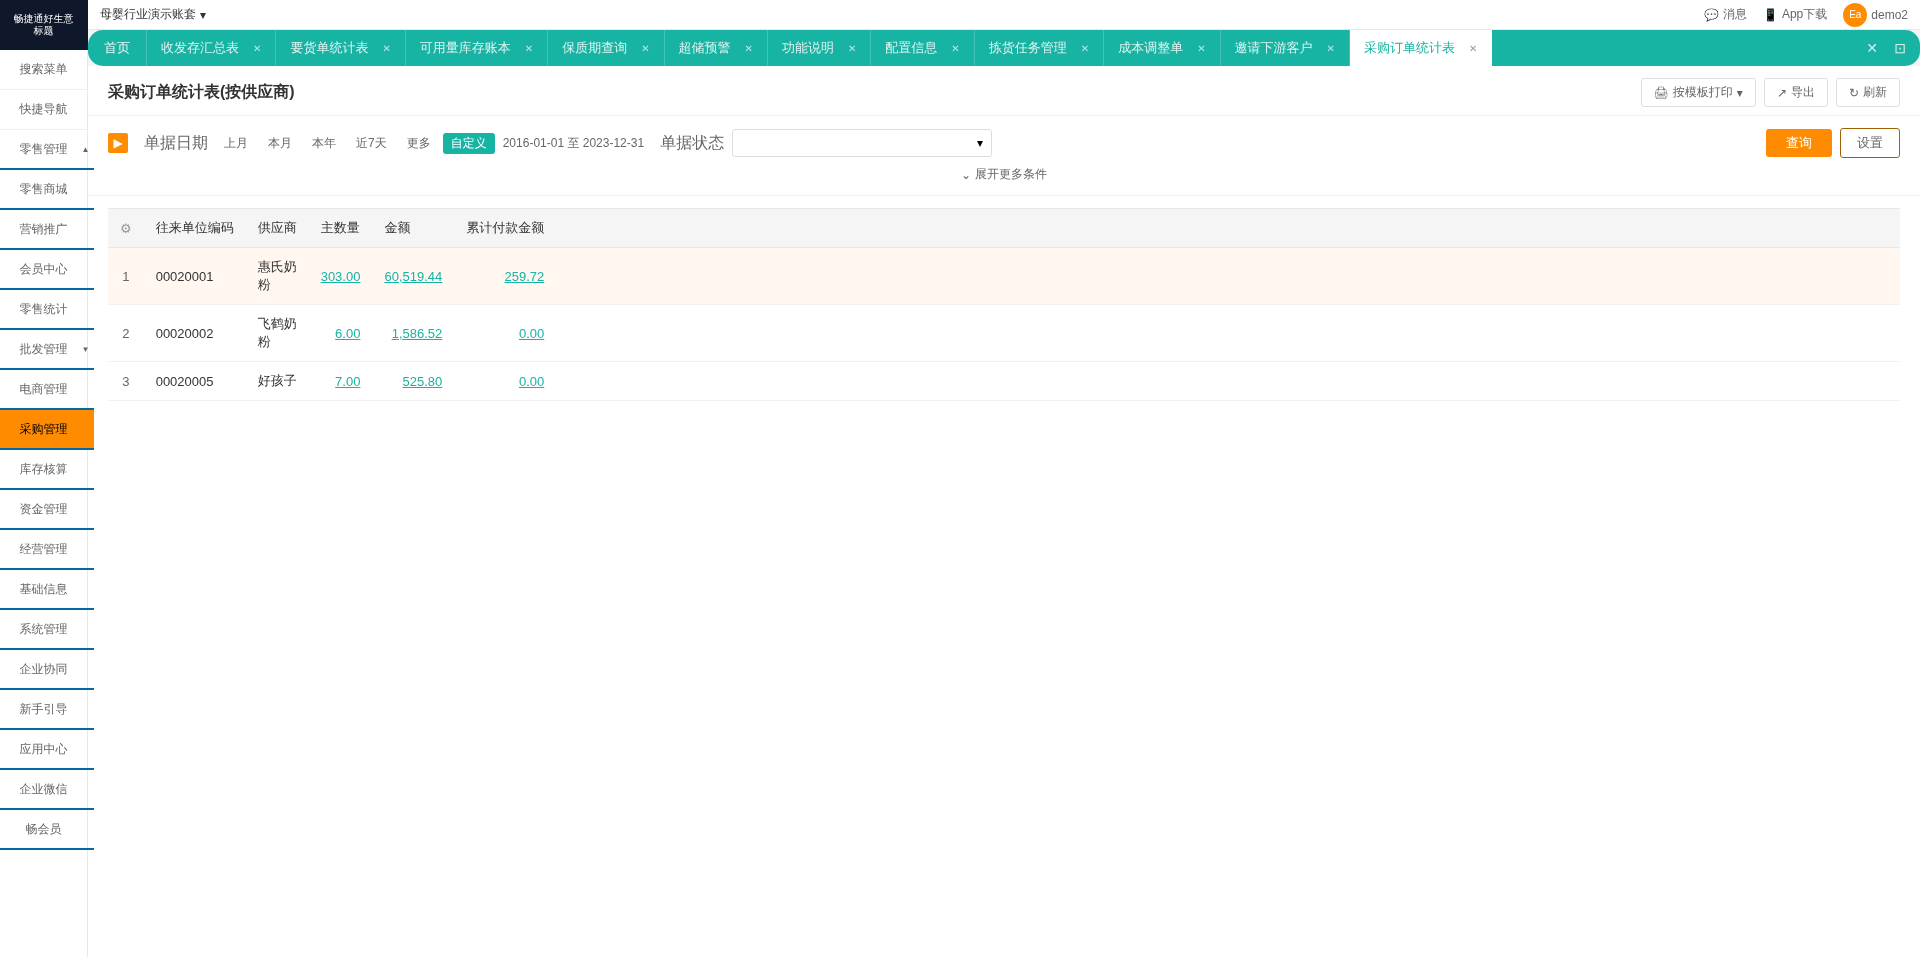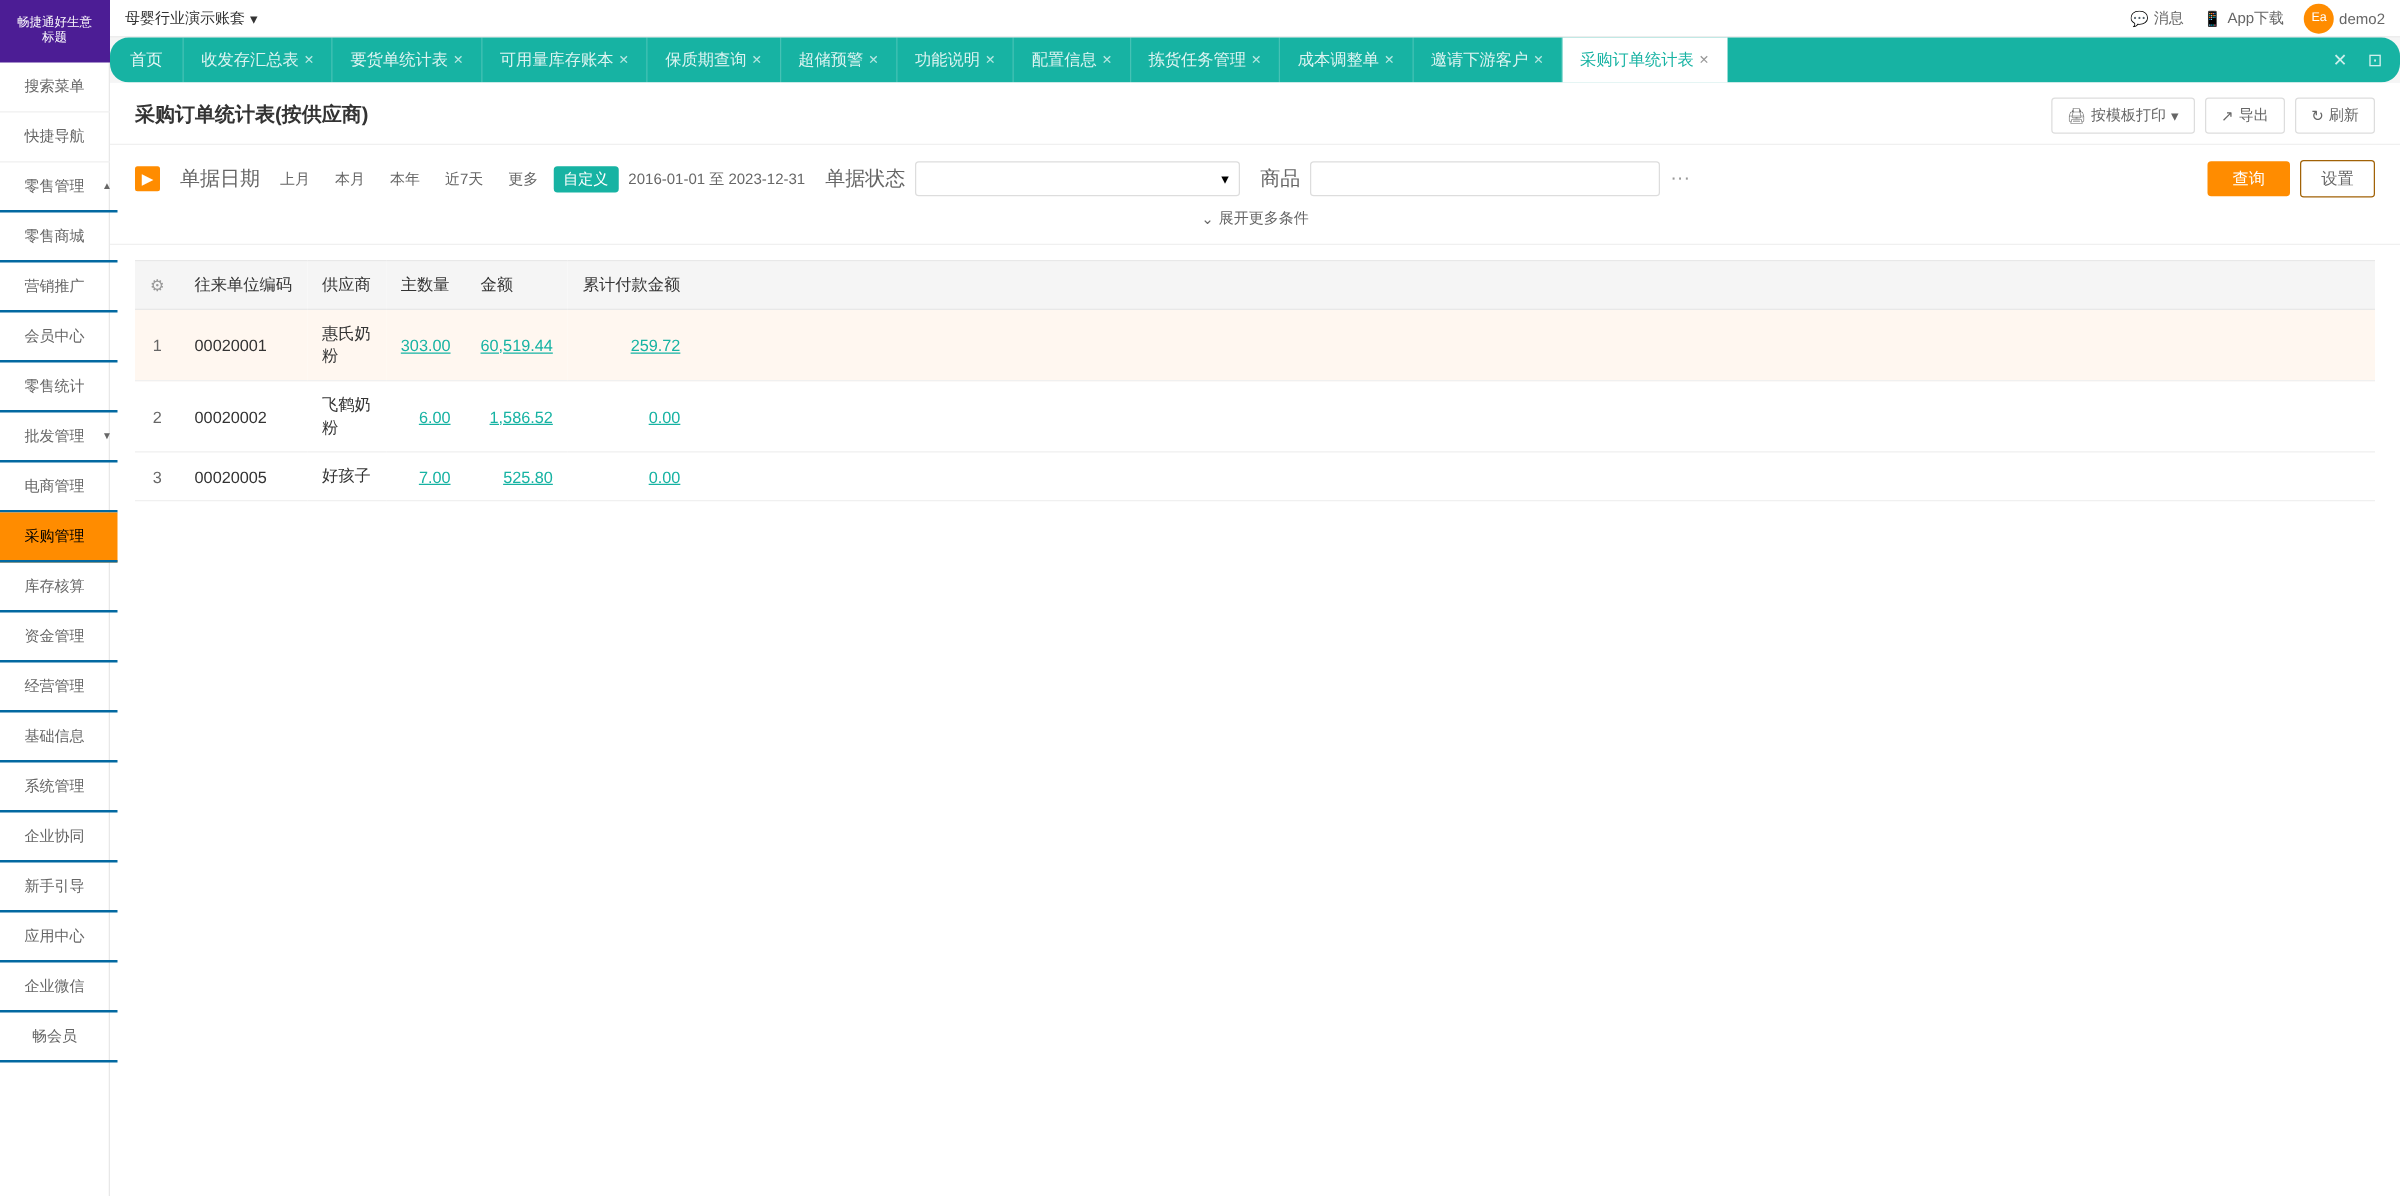--- a/index.html
+++ b/index.html
@@ -1,41 +1,41 @@
 <!DOCTYPE html>
 <html><head>
   <meta charset="utf-8">
   <style>
     * { margin: 0; padding: 0; box-sizing: border-box; }
     body { font-family: 'Microsoft YaHei', Arial, sans-serif; font-size: 13px; background: #f5f5f5; width: 1920px; height: 957px; overflow: hidden; display: flex; }
 
     
     .sidebar { width: 88px; background: #fff; border-right: 1px solid #e8e8e8; display: flex; flex-direction: column; align-items: center; height: 957px; flex-shrink: 0; }
-    .sidebar-logo { width: 88px; height: 50px; background: #4c1d95; display: flex; align-items: center; justify-content: center; flex-shrink: 0; }
+    .sidebar-logo { width: 88px; height: 50px; background: #0f172a; display: flex; align-items: center; justify-content: center; flex-shrink: 0; }
     .sidebar-logo .logo-text { color: white; font-size: 10px; text-align: center; line-height: 1.2; }
     .sidebar-search { width: 88px; height: 40px; display: flex; align-items: center; justify-content: center; cursor: pointer; color: #666; font-size: 12px; border-bottom: 1px solid #f0f0f0; }
     .sidebar-nav { width: 88px; height: 40px; display: flex; align-items: center; justify-content: center; cursor: pointer; color: #666; font-size: 12px; border-bottom: 1px solid #f0f0f0; }
     .sidebar-item { width: 100px; min-height: 40px; display: flex; align-items: center; justify-content: center; cursor: pointer; color: #666; font-size: 12px; padding: 8px 4px; text-align: center; border-bottom: 2px solid #0369a1; position: relative; }
     .sidebar-item.active { background: #ff8c00; color: #000000; }
     .sidebar-item.has-arrow::after { content: '▲'; font-size: 8px; position: absolute; right: 4px; top: 50%; transform: translateY(-50%); }
     .sidebar-item.has-arrow-down::after { content: '▼'; font-size: 8px; position: absolute; right: 4px; top: 50%; transform: translateY(-50%); }
 
     
     .main-area { flex: 1; display: flex; flex-direction: column; height: 957px; overflow: hidden; }
 
     
     .topbar { height: 30px; background: #fff; display: flex; align-items: center; padding: 0 12px; border-bottom: 1px solid #e8e8e8; gap: 8px; }
     .topbar-dropdown { display: flex; align-items: center; gap: 4px; font-size: 12px; color: #333; cursor: pointer; }
     .topbar-right { margin-left: auto; display: flex; align-items: center; gap: 16px; }
     .topbar-icon { display: flex; align-items: center; gap: 4px; font-size: 12px; color: #666; cursor: pointer; }
     .user-avatar { width: 24px; height: 24px; border-radius: 50%; background: #ff8c00; display: flex; align-items: center; justify-content: center; color: white; font-size: 10px; }
 
     
     .tabbar { height: 36px; background: #17b3a3; display: flex; align-items: center; padding: 0 0; overflow: hidden; flex-shrink: 0; border-radius: 15px; }
-    .tab-item { height: 41px; padding: 0 14px; display: flex; align-items: center; gap: 4px; cursor: pointer; color: rgba(255,255,255,0.85); font-size: 13px; white-space: nowrap; border-right: 1px solid rgba(255,255,255,0.2); position: relative; flex-shrink: 0; }
+    .tab-item { height: 41px; padding: 0 14px; display: flex; align-items: center; gap: 14px; cursor: pointer; color: rgba(255,255,255,0.85); font-size: 13px; white-space: nowrap; border-right: 1px solid rgba(255,255,255,0.2); position: relative; flex-shrink: 0; }
     .tab-item.active { background: #fff; color: #17b3a3; }
     .tab-item .tab-close { font-size: 10px; cursor: pointer; color: rgba(255,255,255,0.7); }
     .tab-item.active .tab-close { color: #999; }
     .tab-home { height: 36px; padding: 0 16px; display: flex; align-items: center; color: rgba(255,255,255,0.9); font-size: 13px; cursor: pointer; border-right: 1px solid rgba(255,255,255,0.2); flex-shrink: 0; }
     .tabbar-right { margin-left: auto; display: flex; align-items: center; gap: 4px; padding-right: 8px; }
     .tabbar-btn { width: 24px; height: 24px; display: flex; align-items: center; justify-content: center; cursor: pointer; color: rgba(255,255,255,0.8); font-size: 14px; }
 
     
     .page-content { flex: 1; background: #f0f2f5; overflow: auto; display: flex; flex-direction: column; }
     .page-inner { background: #fff; margin: 0; flex: 1; display: flex; flex-direction: column; }
@@ -227,25 +227,20 @@
           </div>
 
           <div class="filter-group">
             <span class="filter-label">单据状态</span>
             <div class="filter-select" style="min-width:260px;">
               <span></span>
               <span>▾</span>
             </div>
           </div>
 
-          <div class="filter-group">
-            <span class="filter-label">商品</span>
-            <input class="filter-input" type="text" style="width: 280px;">
-            <span style="font-size:16px;color:#999;cursor:pointer;">···</span>
-          </div>
 
           <div style="margin-left:auto;display:flex;gap:8px;align-items:center;">
             <button class="btn-query">查询</button>
             <button class="btn-settings">设置</button>
           </div>
         </div>
 
         <div class="expand-more-row">
           <button class="expand-more-btn">
             <span>⌄</span>

